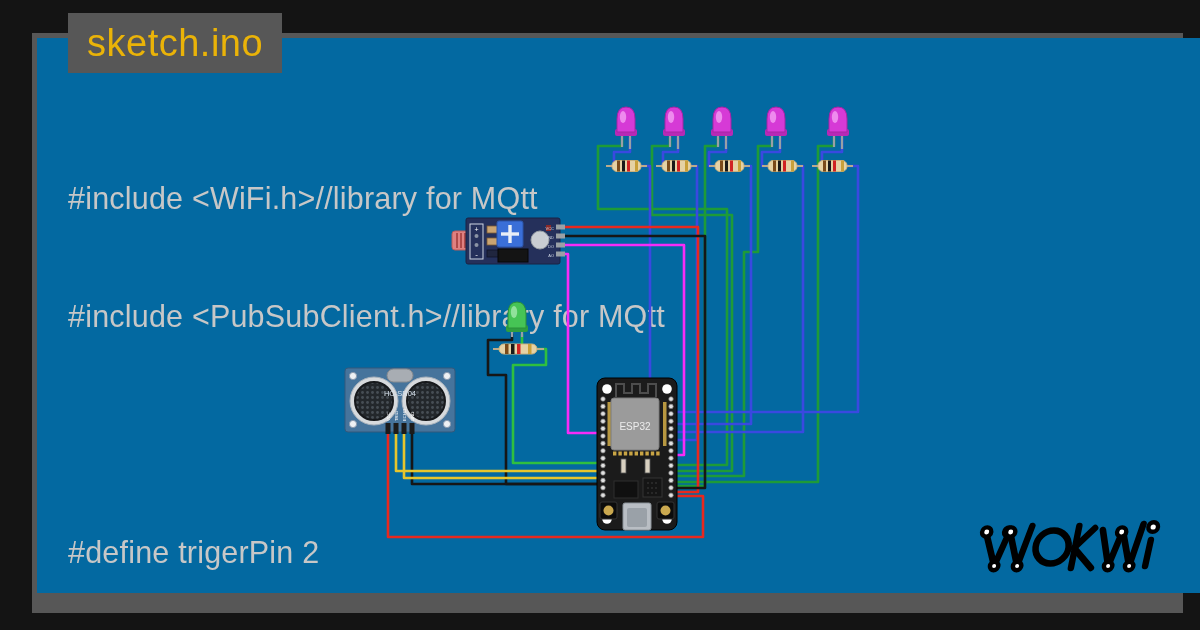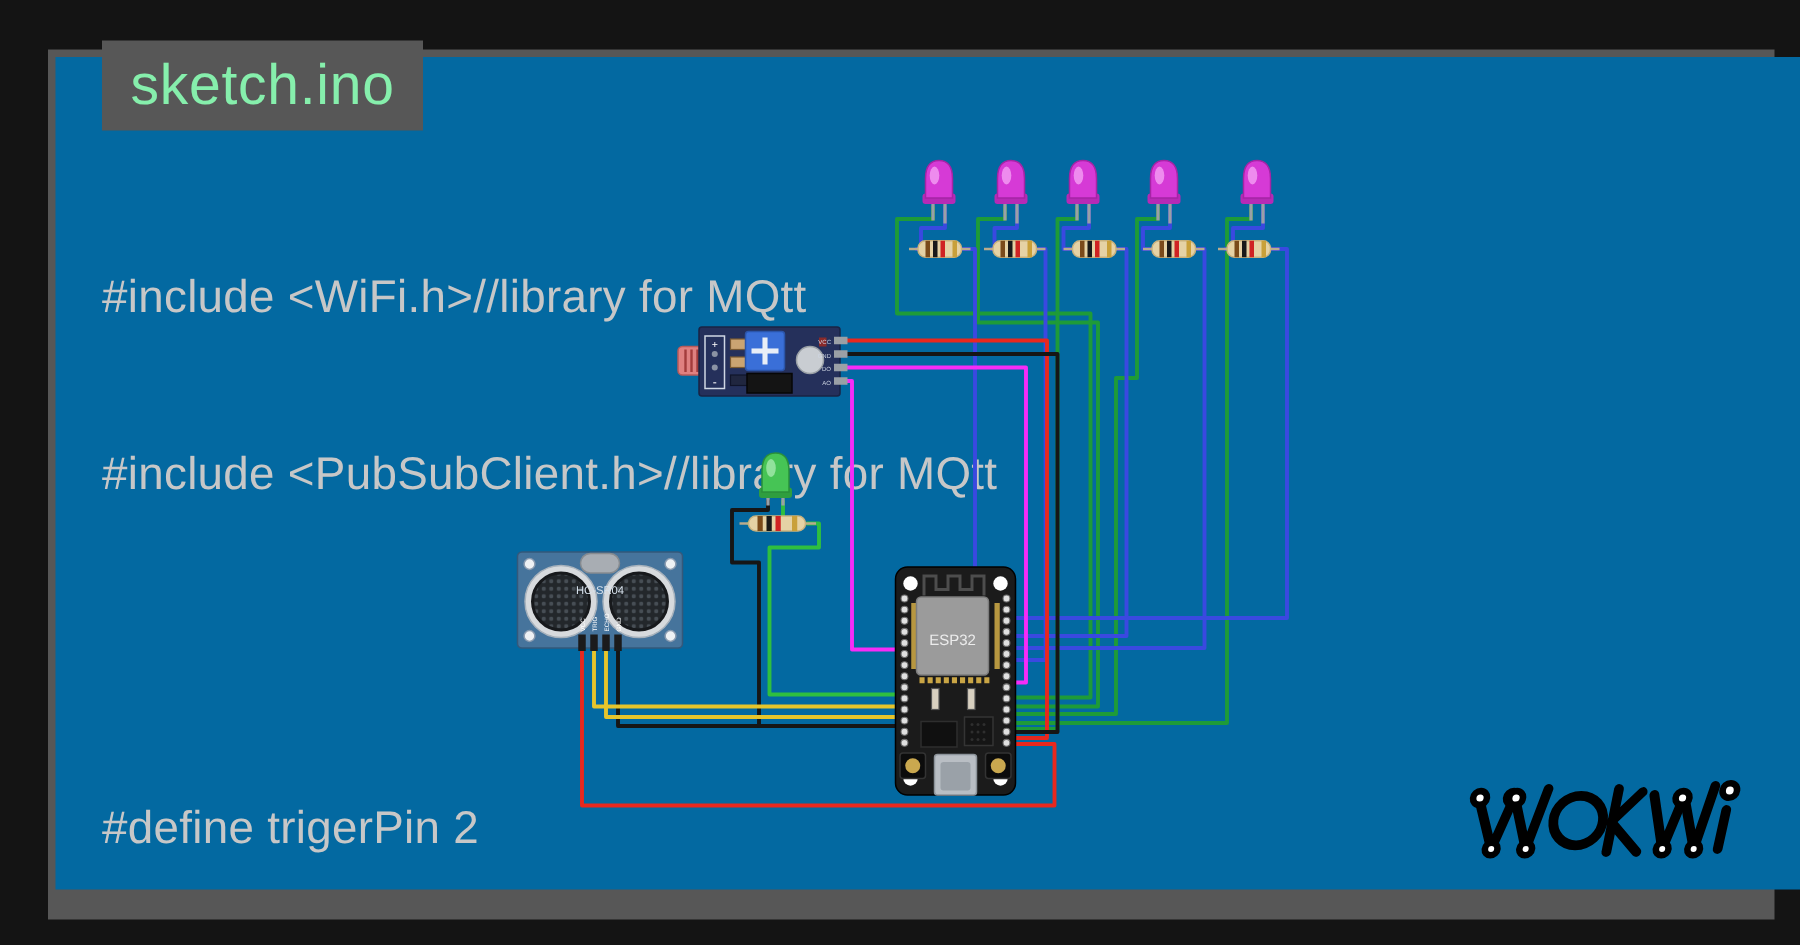--- a/index.html
+++ b/index.html
@@ -1,21 +1,21 @@
 <!DOCTYPE html>
 <html><head>
 <meta charset="utf-8">
 <style>
   html,body{margin:0;padding:0;background:#121212;}
   #stage{position:relative;width:1200px;height:630px;background:#141414;overflow:hidden;
          font-family:"Liberation Sans",sans-serif;}
   #panel-shadow{position:absolute;left:32px;top:33px;width:1151px;height:580px;background:#575757;}
   #canvas{position:absolute;left:37px;top:38px;width:1194px;height:555px;background:#0369a1;overflow:hidden;}
-  #file-tab{position:absolute;left:68px;top:13px;height:60px;background:#575757;color:#86efac;
-            font-size:38px;line-height:60px;padding:0 19px;z-index:30;letter-spacing:0.5px;margin-top:14px;}
+  #file-tab{position:absolute;left:68px;top:13px;height:60px;background:#575757;color:#eab308;
+            font-size:38px;line-height:60px;padding:0 19px;z-index:30;letter-spacing:0.5px;}
   #code{position:absolute;left:31px;top:66px;color:#c7c7c7;font-size:30.5px;z-index:1;white-space:pre;}
   #code .cl{height:48px;line-height:48px;letter-spacing:0.2px;}
   #wires-and-parts{position:absolute;left:0;top:0;z-index:2;}
   #wokwi-logo{position:absolute;left:934px;top:472px;z-index:3;}
   .wire{fill:none;stroke-width:2.6px;stroke-linejoin:round;stroke-linecap:round;}
 </style>
 </head>
 <body>
 
 <div id="stage">

